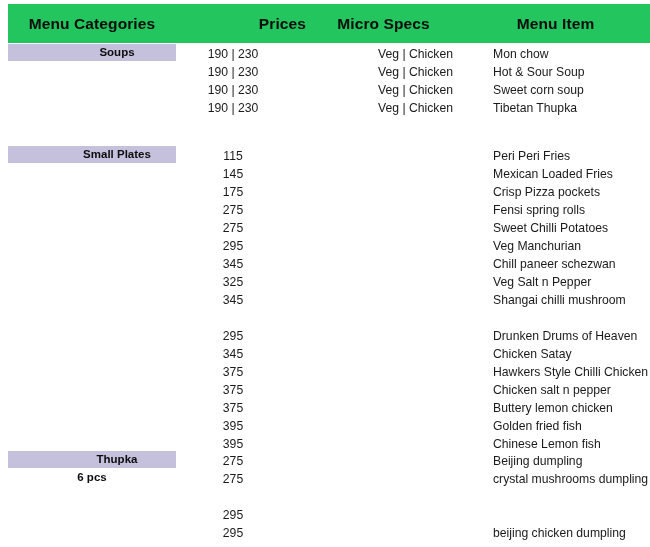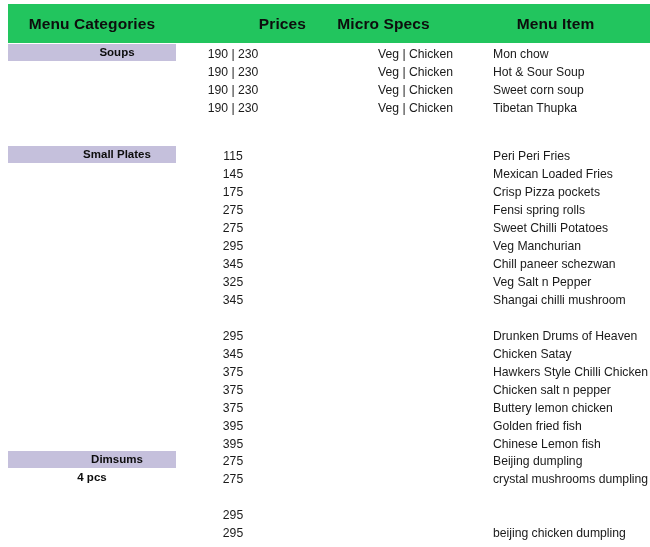--- a/index.html
+++ b/index.html
@@ -219,22 +219,22 @@
         <div class="cell c-price">395</div>
         <div class="cell c-spec"></div>
         <div class="cell c-item">Golden fried fish</div>
       </div>
       <div class="row" style="top: 435px;">
         <div class="cell c-price">395</div>
         <div class="cell c-spec"></div>
         <div class="cell c-item">Chinese Lemon fish</div>
       </div>
       <div class="cat-band" style="top: 451px;"></div>
-      <div class="cat-label" style="top: 451px;">Dimsums</div>
-      <div class="cat-sublabel" style="top: 469px;">4 pcs</div>
+      <div class="cat-label" style="top: 451px;">Thupka</div>
+      <div class="cat-sublabel" style="top: 469px;">6 pcs</div>
       <div class="row" style="top: 452px;">
         <div class="cell c-price">275</div>
         <div class="cell c-spec"></div>
         <div class="cell c-item">Beijing dumpling</div>
       </div>
       <div class="row" style="top: 470px;">
         <div class="cell c-price">275</div>
         <div class="cell c-spec"></div>
         <div class="cell c-item">crystal mushrooms dumpling</div>
       </div>

